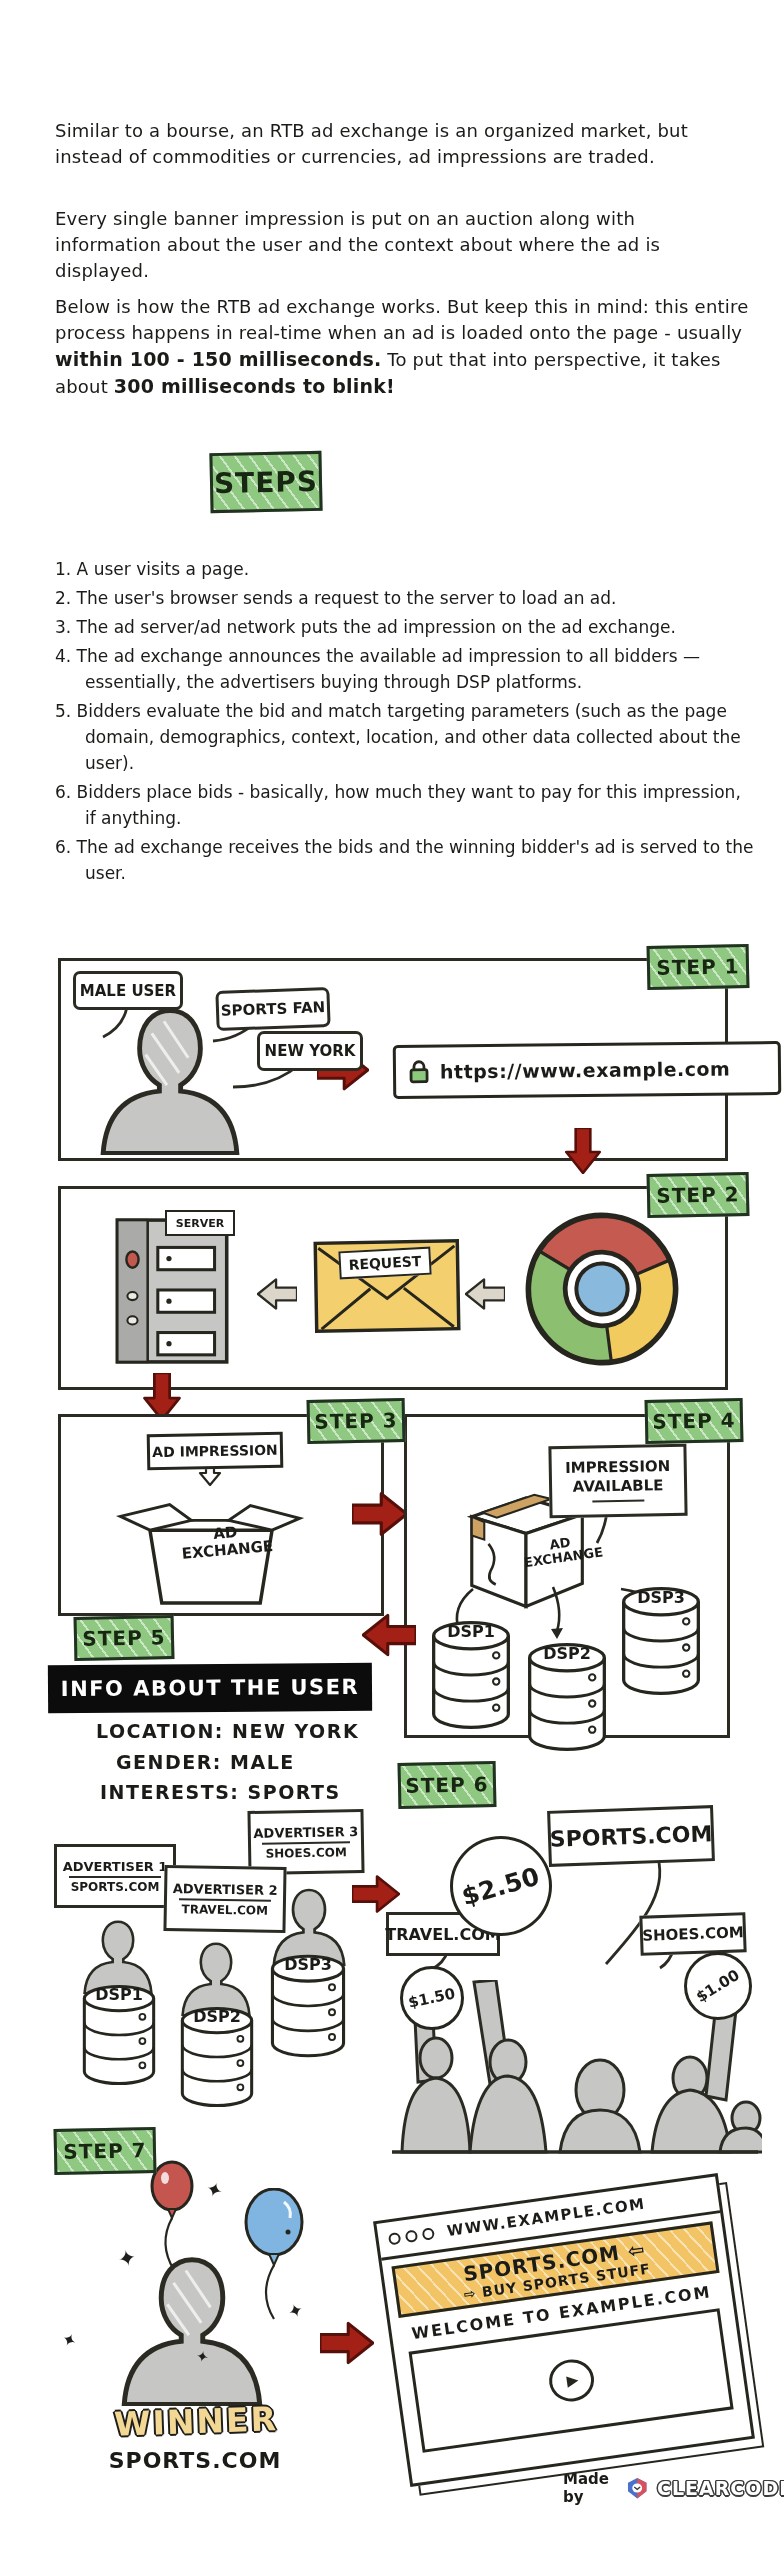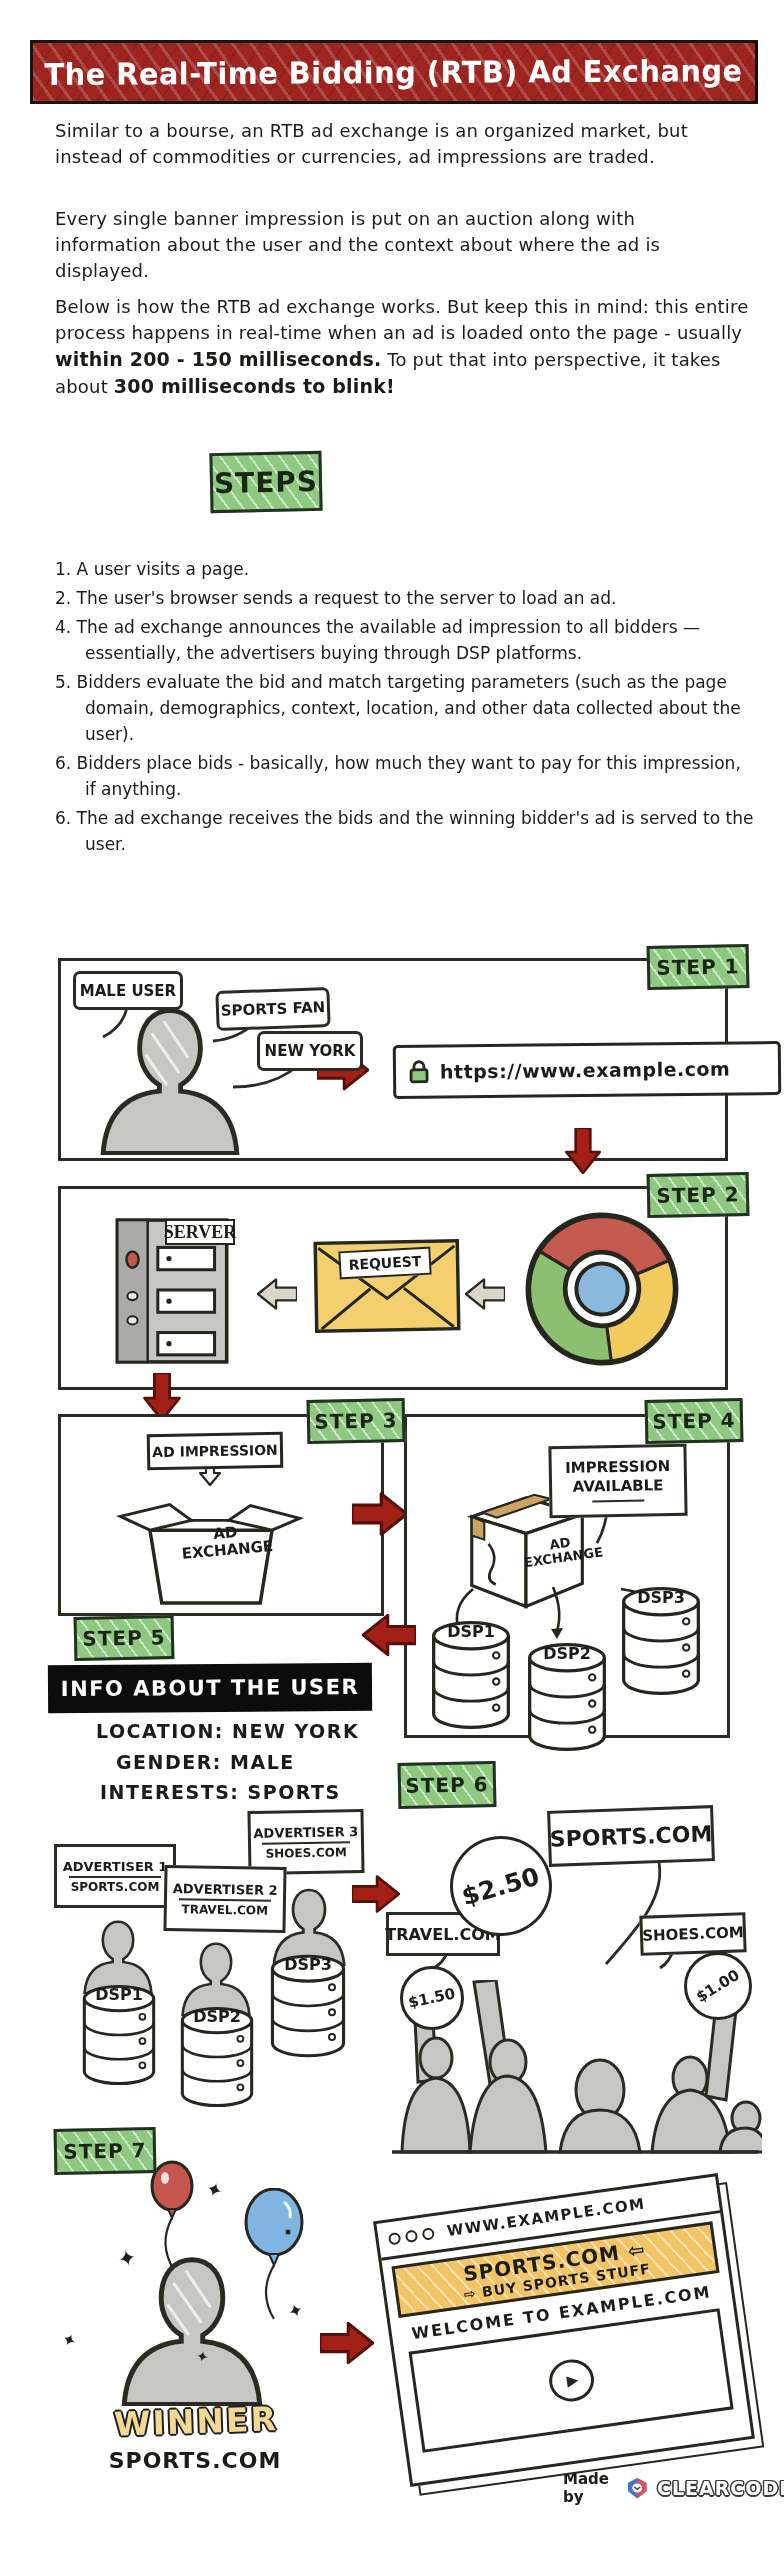--- a/index.html
+++ b/index.html
@@ -32,33 +32,31 @@
   .adbanner{margin:7px 9px 0 9px;border:3px solid #26261f;background-color:#f2c466;background-image:repeating-linear-gradient(55deg,rgba(255,255,255,.5) 0 2px,rgba(255,255,255,0) 2px 11px);text-align:center;font-weight:bold;padding:3px 0;}
   .star{color:#1e1e1b;z-index:5;}
   .cc-brand{font-weight:bold;font-size:19px;letter-spacing:1px;color:#fff;text-shadow:-1.5px 0 0 #3c3c3c,1.5px 0 0 #3c3c3c,0 -1.5px 0 #3c3c3c,0 1.5px 0 #3c3c3c,-1px -1px 0 #3c3c3c,1px 1px 0 #3c3c3c,1px -1px 0 #3c3c3c,-1px 1px 0 #3c3c3c;}
   .tail path{stroke:#2b2b24;stroke-width:2.8;fill:none;}
 </style>
 </head>
 <body>
 
 <div id="stage">
 
-  <div class="abs title-banner" style="left:30px;top:40px;width:722px;height:58px;">
-    <div class="t">The Real-Time Bidding (RTB) Ad Exchange</div>
-  </div>
 
   <div class="abs p" style="left:55px;top:206px;width:692px;">Every single banner impression is put on an auction along with information about the user and the context about where the ad is displayed.</div>
   <div class="abs p" style="left:55px;top:118px;width:672px;">Similar to a bourse, an RTB ad exchange is an organized market, but instead of commodities or currencies, ad impressions are traded.</div>
-  <div class="abs p" style="left:55px;top:294px;width:700px;"><span>Below is how the RTB ad exchange works. But keep this in mind: this entire process happens in real-time when an ad is loaded onto the page - usually </span><span class="bold">within 200 - 150 milliseconds.</span> <span>To put that into perspective, it takes about </span><span class="bold">300 milliseconds to blink!</span></div>
+  <div class="abs p" style="left:55px;top:294px;width:700px;"><span>Below is how the RTB ad exchange works. But keep this in mind: this entire process happens in real-time when an ad is loaded onto the page - usually </span><span class="bold">within 100 - 150 milliseconds.</span> <span>To put that into perspective, it takes about </span><span class="bold">300 milliseconds to blink!</span></div>
 
   <div class="abs badge hatch-green" style="left:210px;top:452px;width:106px;height:54px;font-size:28px;">STEPS</div>
 
   <ol class="abs steps" style="left:55px;top:556px;width:700px;">
     <li>1. A user visits a page.</li>
     <li>2. The user's browser sends a request to the server to load an ad.</li>
+    <li>3. The ad server/ad network puts the ad impression on the ad exchange.</li>
     <li>4. The ad exchange announces the available ad impression to all bidders — essentially, the advertisers buying through DSP platforms.</li>
     <li>5. Bidders evaluate the bid and match targeting parameters (such as the page domain, demographics, context, location, and other data collected about the user).</li>
     <li>6. Bidders place bids - basically, how much they want to pay for this impression, if anything.</li>
     <li>6. The ad exchange receives the bids and the winning bidder's ad is served to the user.</li>
   </ol>
 
   <div class="abs panel" style="left:58px;top:958px;width:664px;height:197px;">
     <div class="abs badge hatch-green" style="left:586px;top:-16px;width:96px;height:38px;">STEP 1</div>
     <svg class="abs" style="left:32px;top:42px;width:154px;height:152px;" viewBox="0 0 100 100">
       <path d="M50,5 C62,5 70,15 70,30 C70,41 64,50 57,54 L57,58 C76,60 92,70 94,99 L6,99 C8,70 24,60 43,58 L43,54 C36,50 30,41 30,30 C30,15 38,5 50,5 Z" fill="#c6c6c4" stroke="#2b2b24" stroke-width="3.2"></path>
@@ -100,21 +98,21 @@
       <ellipse cx="21" cy="44" rx="6" ry="8" fill="#c3584e" stroke="#26261f" stroke-width="2.4"></ellipse>
       <ellipse cx="21" cy="80" rx="5" ry="4" fill="#eceae4" stroke="#26261f" stroke-width="2"></ellipse>
       <ellipse cx="21" cy="104" rx="5" ry="4" fill="#eceae4" stroke="#26261f" stroke-width="2"></ellipse>
       <rect x="46" y="32" width="56" height="22" fill="#fff" stroke="#26261f" stroke-width="3"></rect>
         <circle cx="57" cy="43" r="2.6" fill="#26261f"></circle>
       <rect x="46" y="74" width="56" height="22" fill="#fff" stroke="#26261f" stroke-width="3"></rect>
         <circle cx="57" cy="85" r="2.6" fill="#26261f"></circle>
       <rect x="46" y="116" width="56" height="22" fill="#fff" stroke="#26261f" stroke-width="3"></rect>
         <circle cx="57" cy="127" r="2.6" fill="#26261f"></circle>
     </svg>
-    <div class="abs plate" style="left:104px;top:30px;width:66px;height:22px;font-size:18px;font-family:Liberation Serif, serif;">SERVER</div>
+    <div class="abs plate" style="left:104px;top:21px;width:66px;height:22px;font-size:11px;">SERVER</div>
     <svg class="abs arrow-gray" style="left:196px;top:88px;width:40px;height:34px;transform:rotate(180deg);" viewBox="0 0 44 36">
         <polygon points="0,11 23,11 23,2 43,18 23,34 23,25 0,25"></polygon>
       </svg>
     <svg class="abs" style="left:252px;top:50px;width:148px;height:94px;transform:rotate(-1deg);" viewBox="0 0 150 95">
       <rect x="3" y="3" width="144" height="89" fill="#f4cf6d" stroke="#26261f" stroke-width="3.5"></rect>
       <path d="M6,8 L75,60 L144,8" fill="none" stroke="#26261f" stroke-width="3"></path>
       <path d="M8,90 L58,50 M142,90 L92,50" fill="none" stroke="#26261f" stroke-width="3"></path>
     </svg>
     <div class="abs plate" style="left:278px;top:60px;width:88px;height:24px;font-size:14px;transform:rotate(-3deg);border-width:2.5px;">REQUEST</div>
     <svg class="abs arrow-gray" style="left:404px;top:88px;width:40px;height:34px;transform:rotate(180deg);" viewBox="0 0 44 36">

